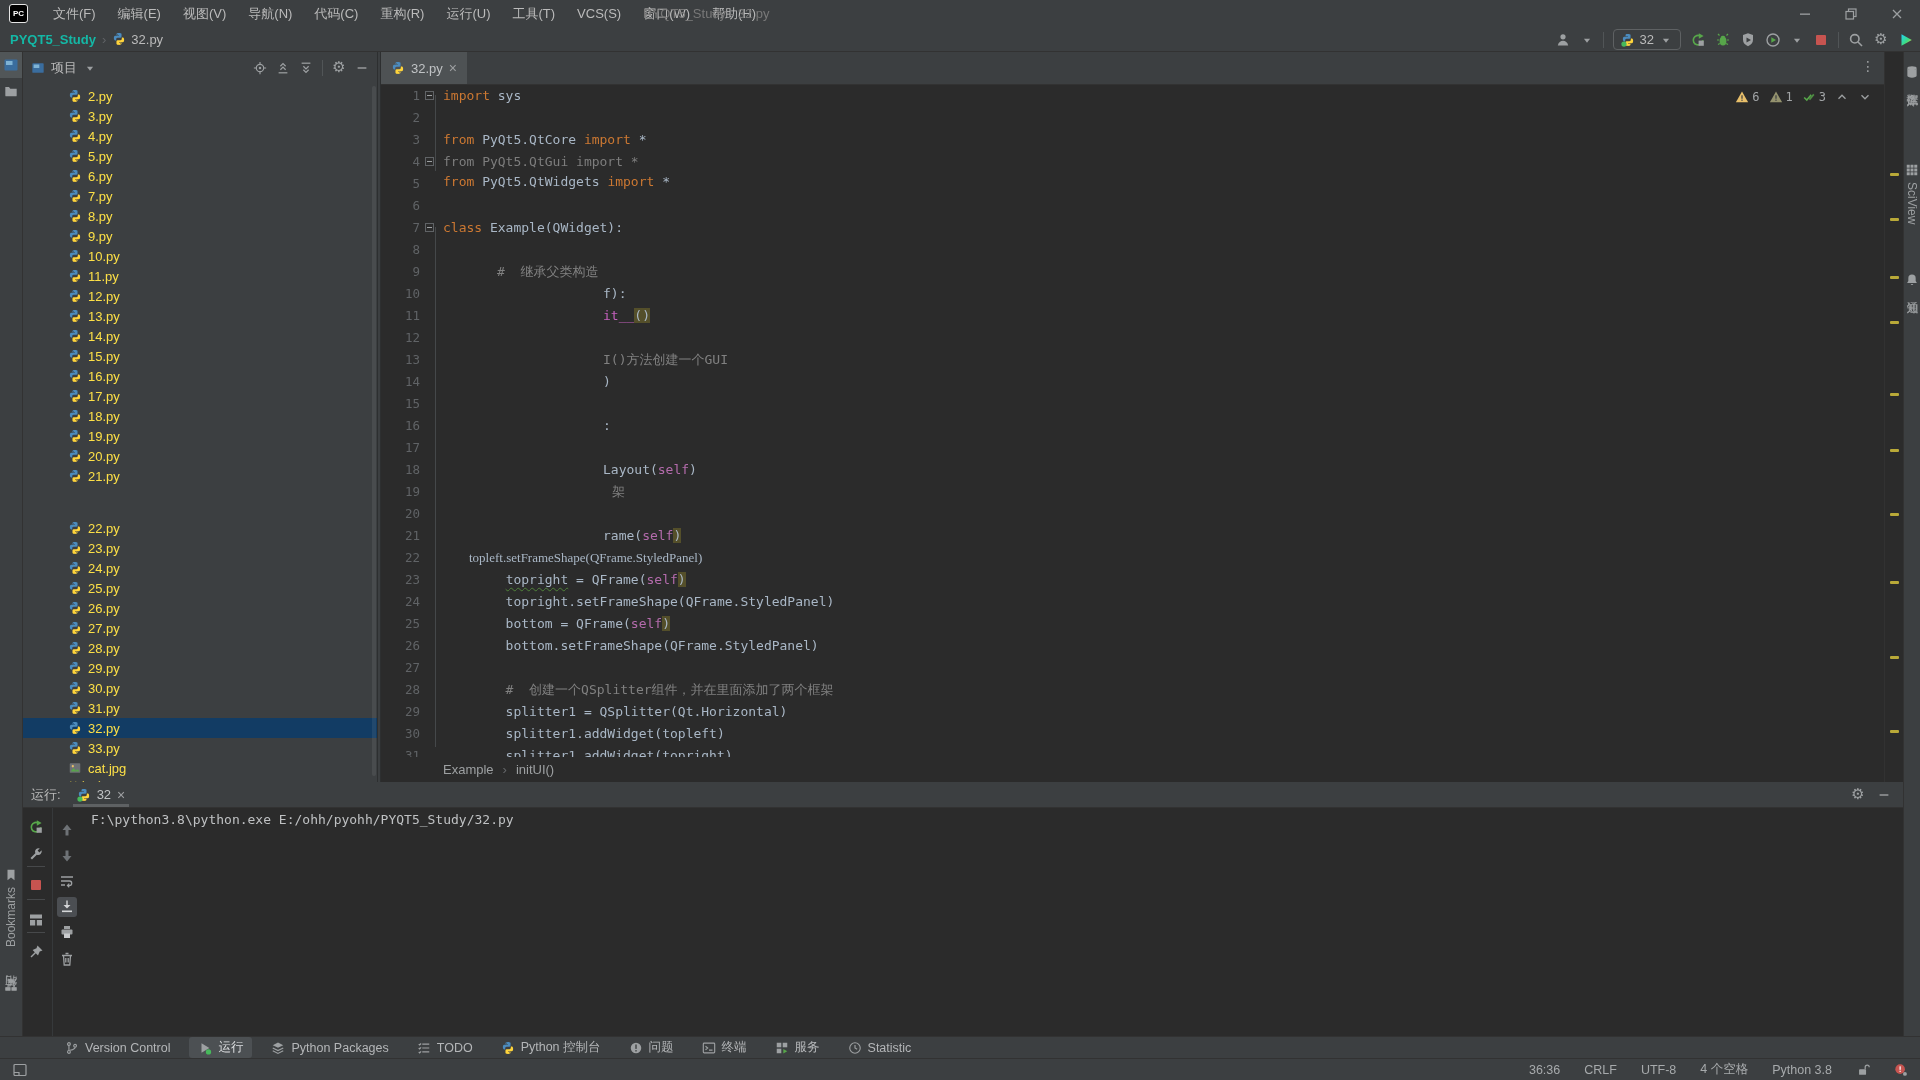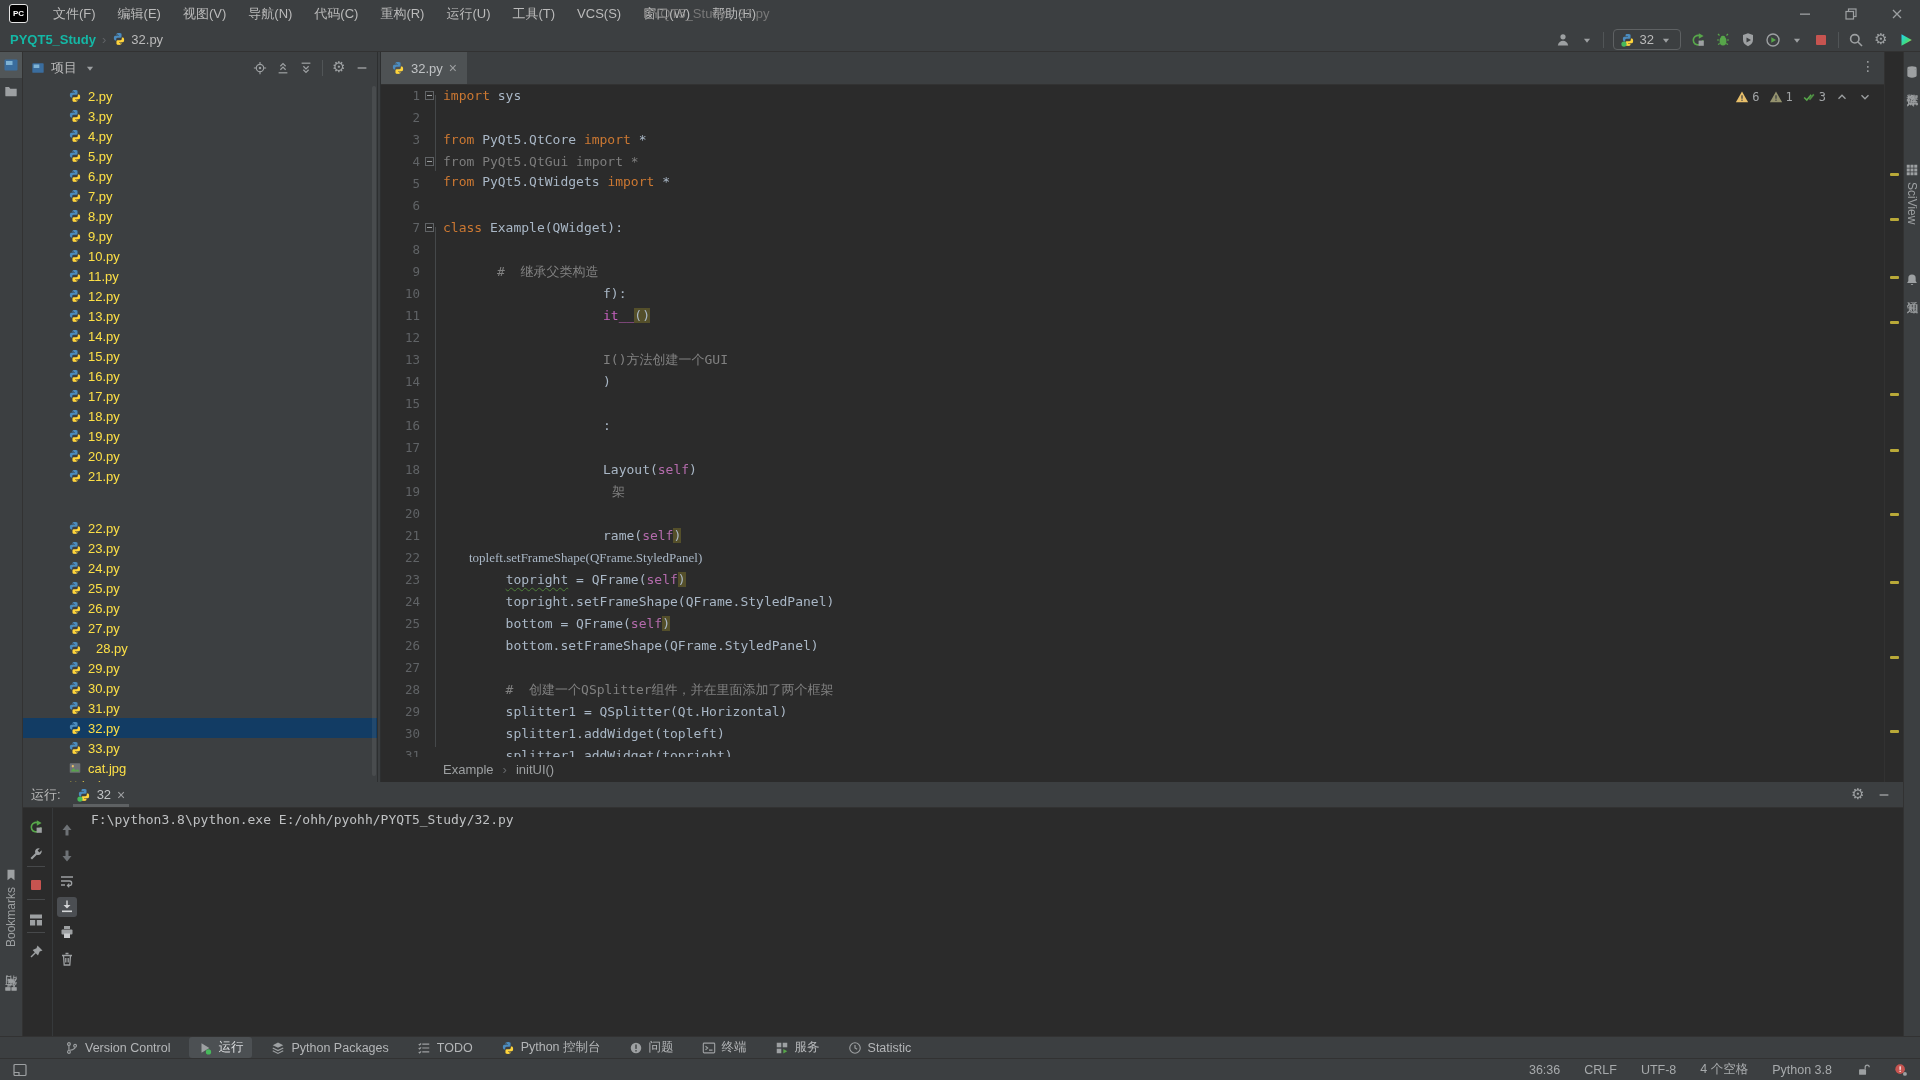--- a/index.html
+++ b/index.html
@@ -568,21 +568,21 @@
         </div>
         <div class="trow" style="padding-left: 45px;">
           <span class="ic sm">
             <svg viewBox="0 0 16 16">
               <path fill="#4b8bbe" d="M7.9 1.2c-2.9 0-2.7 1.3-2.7 1.3v1.3h2.8v.4H4S2.1 4 2.1 6.9 3.8 9.7 3.8 9.7h1V8.3s-.1-1.7 1.7-1.7h2.8s1.6.1 1.6-1.5V2.5s.2-1.3-3-1.3zM6.3 2a.55.55 0 1 1 0 1.1.55.55 0 0 1 0-1.1z"></path>
               <path fill="#ffd43b" d="M8.1 14.8c2.9 0 2.7-1.3 2.7-1.3v-1.3H8v-.4h4s1.9.2 1.9-2.7-1.7-2.8-1.7-2.8h-1v1.4s.1 1.7-1.7 1.7H6.7s-1.6-.1-1.6 1.5v2.6s-.2 1.3 3 1.3zm1.6-.9a.55.55 0 1 1 0-1.1.55.55 0 0 1 0 1.1z"></path>
             </svg>
           </span>
           <span>27.py</span>
         </div>
-        <div class="trow" style="padding-left: 45px; gap: 8px;">
+        <div class="trow" style="padding-left: 45px;">
           <span class="ic sm">
             <svg viewBox="0 0 16 16">
               <path fill="#4b8bbe" d="M7.9 1.2c-2.9 0-2.7 1.3-2.7 1.3v1.3h2.8v.4H4S2.1 4 2.1 6.9 3.8 9.7 3.8 9.7h1V8.3s-.1-1.7 1.7-1.7h2.8s1.6.1 1.6-1.5V2.5s.2-1.3-3-1.3zM6.3 2a.55.55 0 1 1 0 1.1.55.55 0 0 1 0-1.1z"></path>
               <path fill="#ffd43b" d="M8.1 14.8c2.9 0 2.7-1.3 2.7-1.3v-1.3H8v-.4h4s1.9.2 1.9-2.7-1.7-2.8-1.7-2.8h-1v1.4s.1 1.7-1.7 1.7H6.7s-1.6-.1-1.6 1.5v2.6s-.2 1.3 3 1.3zm1.6-.9a.55.55 0 1 1 0-1.1.55.55 0 0 1 0 1.1z"></path>
             </svg>
           </span>
           <span>28.py</span>
         </div>
         <div class="trow" style="padding-left: 45px;">
           <span class="ic sm">

